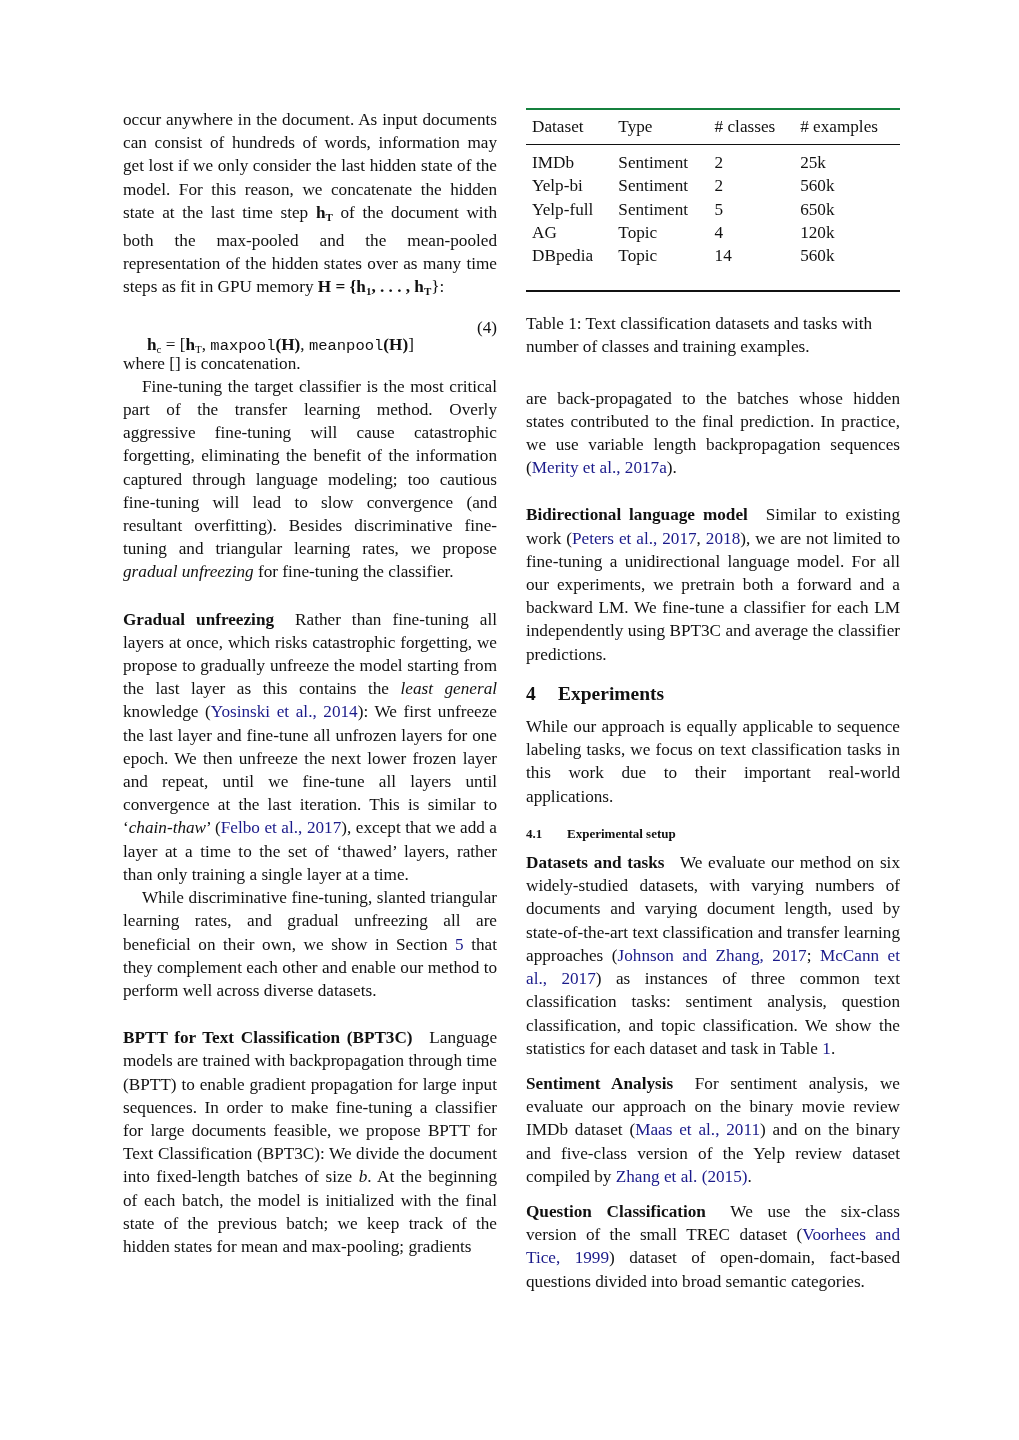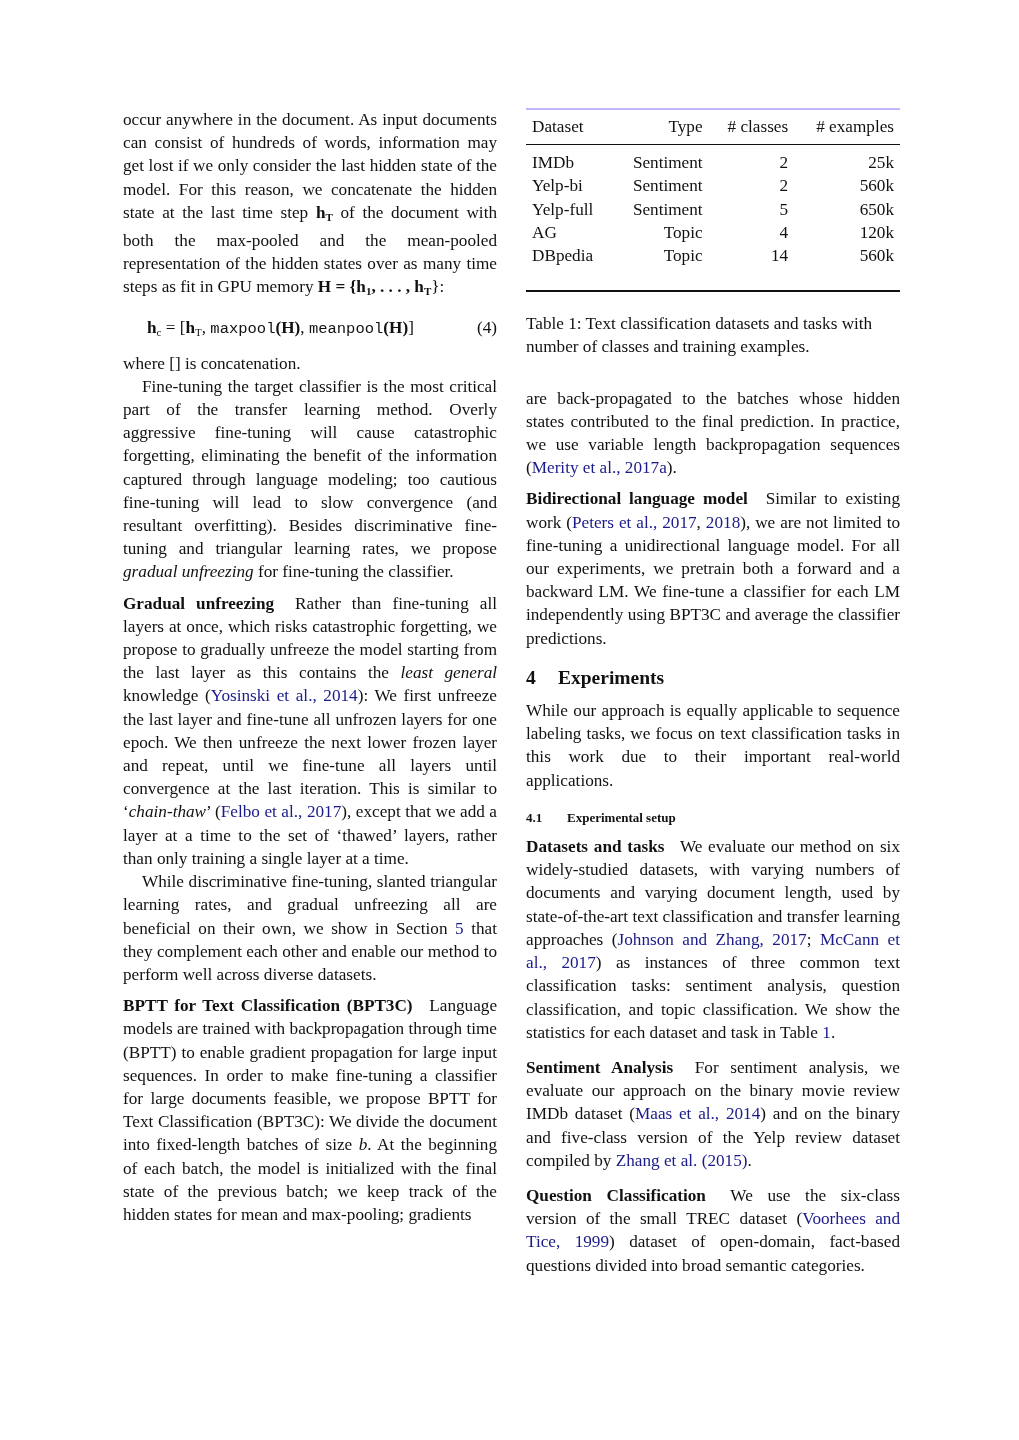--- a/index.html
+++ b/index.html
@@ -3,38 +3,38 @@
 <meta charset="utf-8">
 <style>
   html, body { margin: 0; padding: 0; background: #ffffff; }
   body { width: 1019px; height: 1440px; position: relative; overflow: hidden;
          font-family: "Liberation Serif", "DejaVu Serif", serif; color: #111; }
   .col { position: absolute; top: 108px; width: 374px; font-size: 17.2px; line-height: 23.2px; }
   .col.left { left: 123px; }
   .col.right { left: 526px; }
   p { margin: 0; text-align: justify; hyphens: none; }
   .indent { text-indent: 19px; }
-  .gap { margin-top: 8px; }
+  .gap { margin-top: 24px; }
   .gap2 { margin-top: 12px; }
   .run { font-weight: bold; margin-right: 10px; }
   .cite { color: #1a1a8a; }
   .mb { font-weight: bold; }
   .mono { font-family: "Liberation Mono", "DejaVu Sans Mono", monospace; font-size: 15.5px; }
   .eq { position: relative; height: 24px; margin: 12px 0 12px 0; }
-  .eq .body { position: absolute; left: 24px; top: 0; white-space: nowrap; }
+  .eq .body { position: absolute; left: 24px; top: 17px; white-space: nowrap; }
   .eq .num { position: absolute; right: 0; top: 0; }
   sub { font-size: 11px; vertical-align: -3px; }
   table { border-collapse: collapse; width: 374px; font-size: 17.2px; }
   table th, table td { font-weight: normal; padding: 0 6px; line-height: 23.2px; }
   table th { padding-top: 5px; padding-bottom: 6px; }
-  thead tr { border-top: 2px solid #c4b5fd; border-bottom: 1px solid #111; }
+  thead tr { border-top: 2px solid #15803d; border-bottom: 1px solid #111; }
   tbody tr:first-child td { padding-top: 6px; }
   tbody tr:last-child td { padding-bottom: 23px; }
   tbody { border-bottom: 2px solid #111; }
-  .l { text-align: left; } .c { text-align: right; }
+  .l { text-align: left; } .c { text-align: left; }
   .caption { margin-top: 20px; text-align: left; }
   h2 { font-size: 19.5px; font-weight: bold; margin: 16px 0 10px 0; }
   h3 { font-size: 13px; font-weight: bold; margin: 14px 0 6px 0; }
   .secnum { display: inline-block; width: 32px; }
   .secnum3 { display: inline-block; width: 41px; }
 </style>
 </head>
 <body>
 
 <div class="col left">
@@ -138,21 +138,21 @@
   <h3><span class="secnum3">4.1</span><span>Experimental setup</span></h3>
 
   <p>
     <span class="run">Datasets and tasks</span>
     <span>We evaluate our method on six widely-studied datasets, with varying numbers of documents and varying document length, used by state-of-the-art text classification and transfer learning approaches (</span><a class="cite">Johnson and Zhang, 2017</a><span>; </span><a class="cite">McCann et al., 2017</a><span>) as instances of three common text classification tasks: sentiment analysis, question classification, and topic classification. We show the statistics for each dataset and task in Table</span>
     <a class="cite">1</a><span>.</span>
   </p>
 
   <p class="gap2">
     <span class="run">Sentiment Analysis</span>
-    <span>For sentiment analysis, we evaluate our approach on the binary movie review IMDb dataset (</span><a class="cite">Maas et al., 2014</a><span>) and on the binary and five-class version of the Yelp review dataset compiled by</span>
+    <span>For sentiment analysis, we evaluate our approach on the binary movie review IMDb dataset (</span><a class="cite">Maas et al., 2011</a><span>) and on the binary and five-class version of the Yelp review dataset compiled by</span>
     <a class="cite">Zhang et al. (2015)</a><span>.</span>
   </p>
 
   <p class="gap2">
     <span class="run">Question Classification</span>
     <span>We use the six-class version of the small TREC dataset (</span><a class="cite">Voorhees and Tice, 1999</a><span>) dataset of open-domain, fact-based questions divided into broad semantic categories.</span>
   </p>
 </div>
 
 </body></html>

